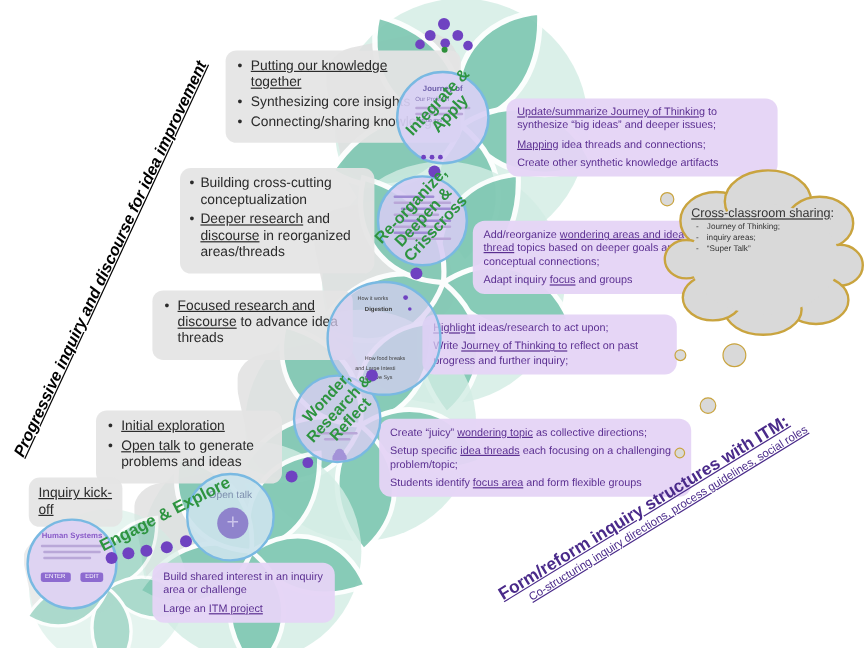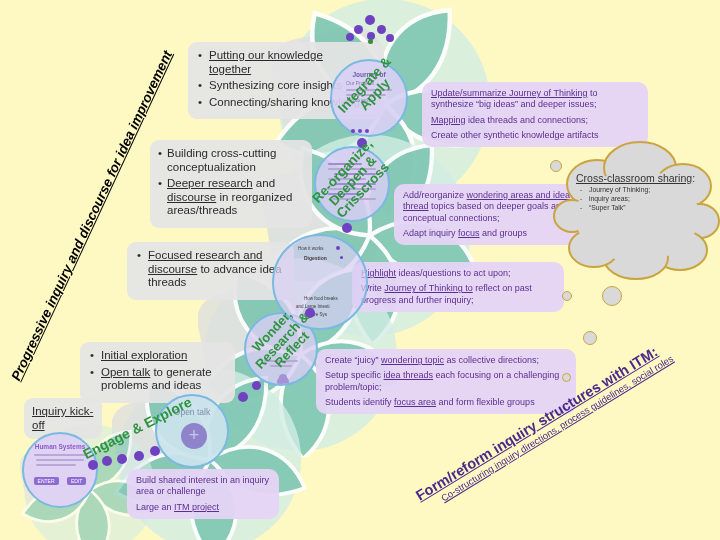--- a/index.html
+++ b/index.html
@@ -1,18 +1,18 @@
 <!DOCTYPE html>
 <html><head>
 <meta charset="utf-8">
 <style>
   * { margin:0; padding:0; box-sizing:border-box; }
   html,body { background:#888; }
   body { font-family:"Liberation Sans", sans-serif; }
-  #canvas { position:relative; width:720px; height:540px; background:#fef9c3; overflow:hidden; margin:0 auto; }
+  #canvas { position:relative; width:720px; height:540px; background:#ffffff; overflow:hidden; margin:0 auto; }
 
   
   .pw { position:absolute; }
 
   
   .gbox { position:absolute; background:rgba(228,228,228,0.93); border-radius:9px;
           color:#2b2b2b; font-size:11.5px; line-height:1.18; padding:7px 8px; }
   .gbox .bl  { position:relative; padding-left:13px; margin-bottom:3px; }
   .gbox .bl::before { content:"•"; position:absolute; left:2px; }
   .gbox .bl.tb { padding-left:9px; }
@@ -151,21 +151,21 @@
     <div class="pl"><span class="useg">Mapping</span><span> idea threads and connections;</span></div>
     <div class="pl"><span>Create other synthetic knowledge artifacts</span></div>
   </div>
 
   <div class="pbox" style="left:394px;top:184px;width:200px">
     <div class="pl"><span>Add/reorganize </span><span class="useg">wondering areas and idea thread</span><span> topics based on deeper goals and conceptual connections;</span></div>
     <div class="pl"><span>Adapt inquiry </span><span class="useg">focus</span><span> and groups</span></div>
   </div>
 
   <div class="pbox" style="left:352px;top:262px;width:212px">
-    <div class="pl"><span class="useg">Highlight</span><span> ideas/questions to act upon;</span></div>
+    <div class="pl"><span class="useg">Highlight</span><span> ideas/research to act upon;</span></div>
     <div class="pl"><span>Write </span><span class="useg">Journey of Thinking to</span><span> reflect on past progress and further inquiry;</span></div>
   </div>
 
   <div class="pbox" style="left:316px;top:349px;width:260px">
     <div class="pl"><span>Create “juicy” </span><span class="useg">wondering topic</span><span> as collective directions;</span></div>
     <div class="pl"><span>Setup specific </span><span class="useg">idea threads</span><span> each focusing on a challenging problem/topic;</span></div>
     <div class="pl"><span>Students identify </span><span class="useg">focus area</span><span> and form flexible groups</span></div>
   </div>
 
   <div class="pbox" style="left:127px;top:469px;width:152px">

